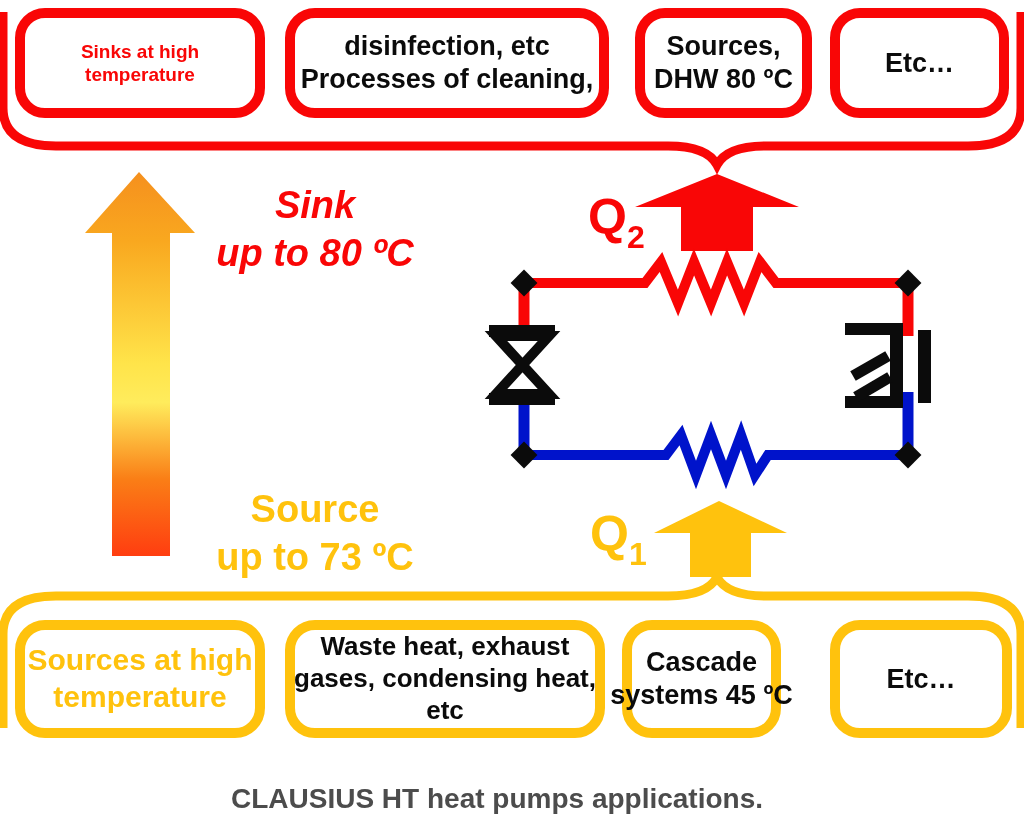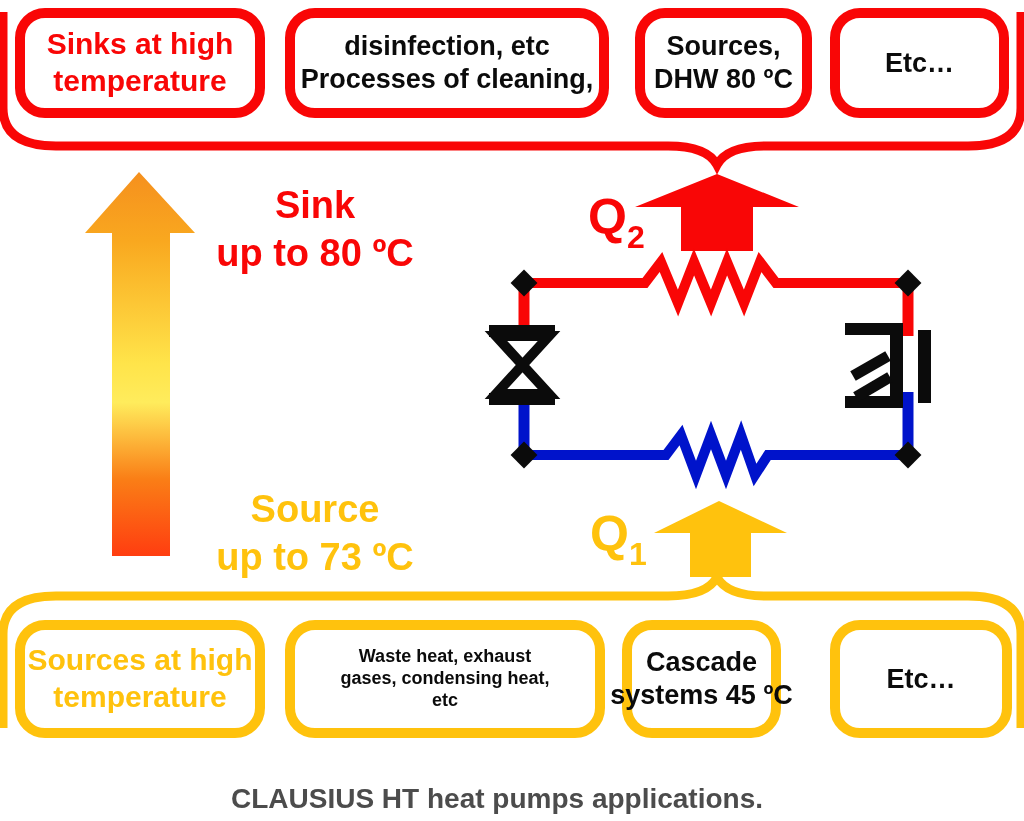--- a/index.html
+++ b/index.html
@@ -11,32 +11,32 @@
 
   
   .box{
     position:absolute;box-sizing:border-box;border-radius:30px;
     display:flex;flex-direction:column;justify-content:center;align-items:center;
     text-align:center;line-height:1.22;
   }
   .box .line{white-space:nowrap;}
   .top-box{border:10px solid var(--red);top:8px;height:110px;font-size:27px;color:var(--black);}
   .bottom-box{border:10px solid var(--gold);top:620px;height:118px;font-size:27px;color:var(--black);}
-  #sink-box-1{left:15px;width:250px;color:var(--red);font-size:30px;align-items:center;}
+  #sink-box-1{left:15px;width:250px;color:var(--red);font-size:19px;align-items:center;}
   #sink-box-2{left:285px;width:324px;}
   #sink-box-3{left:635px;width:177px;}
   #sink-box-4{left:830px;width:179px;}
   #source-box-1{left:15px;width:250px;color:var(--gold);font-size:30px;}
-  #source-box-2{left:285px;width:320px;font-size:18px;}
+  #source-box-2{left:285px;width:320px;font-size:26px;}
   #source-box-3{left:622px;width:159px;}
   #source-box-4{left:830px;width:182px;}
 
   
   .side-label{position:absolute;width:250px;text-align:center;font-size:38px;line-height:48px;}
-  #sink-label{left:190px;top:181px;color:var(--red);}
+  #sink-label{left:190px;top:181px;color:var(--red);font-style:italic;}
   #source-label{left:190px;top:485px;color:var(--gold);}
 
   
   .q-label{position:absolute;font-size:50px;line-height:50px;}
   .q-label sub{font-size:32px;line-height:0;vertical-align:-14px;}
   #q2-label{left:588px;top:192px;color:var(--red);}
   #q1-label{left:590px;top:509px;color:var(--gold);}
 
   
   #caption{

